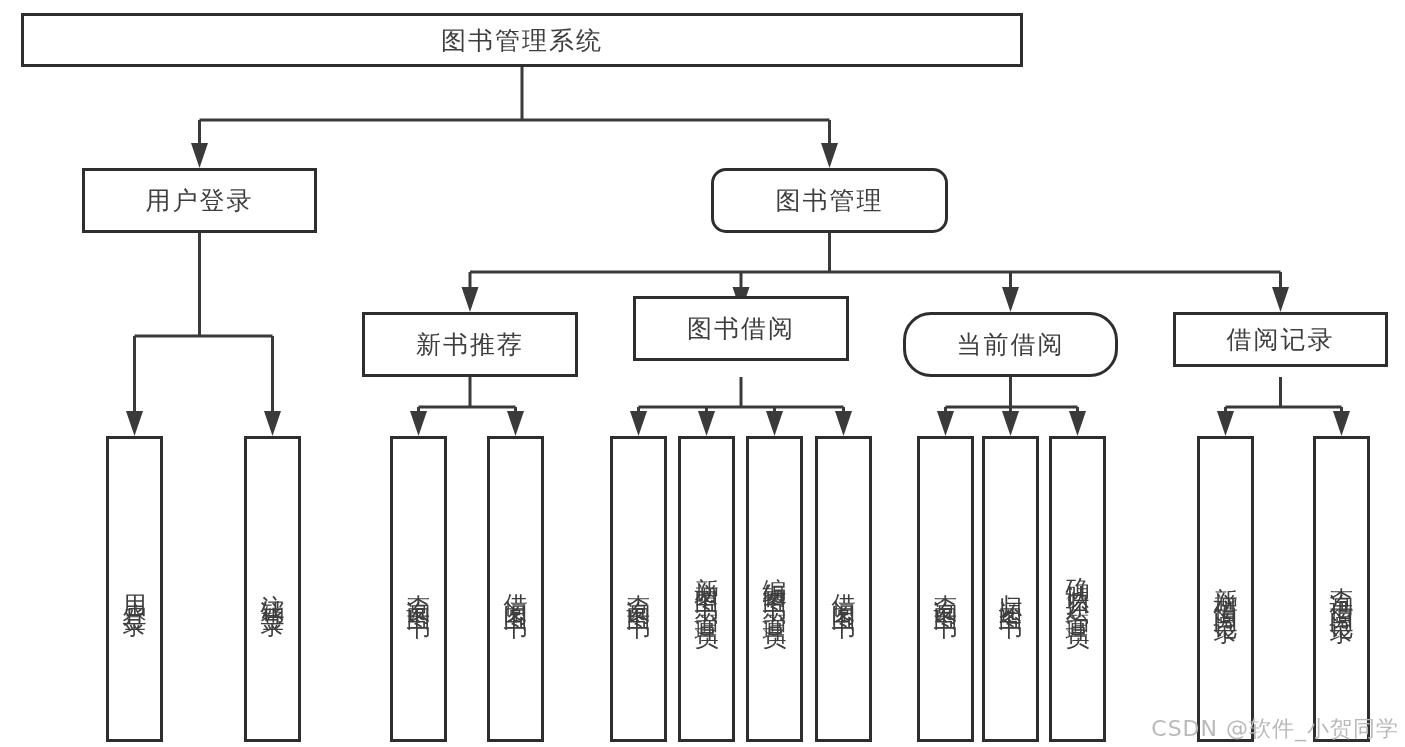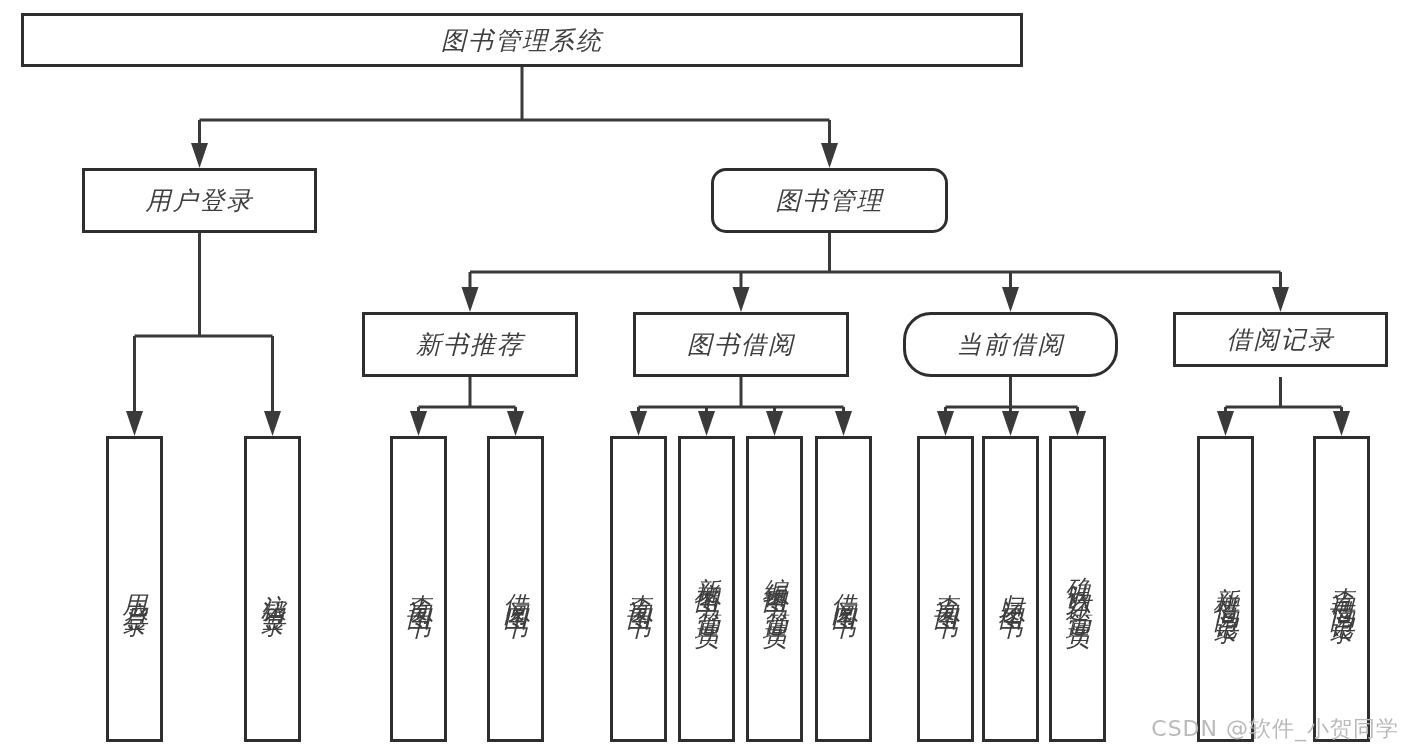--- a/index.html
+++ b/index.html
@@ -23,21 +23,20 @@
     pointer-events: none;
   }
   .box {
     position: absolute;
     box-sizing: border-box;
     border: 3px solid #2e2e2e;
     background: #ffffff;
     display: flex;
     align-items: center;
     justify-content: center;
-    font-style: italic;
   }
   .h-box .label {
     font-size: 25px;
     letter-spacing: 2px;
     white-space: nowrap;
     color: #3e3e3e;
   }
   .v-box .label {
     writing-mode: vertical-rl;
     text-orientation: mixed;
@@ -55,21 +54,21 @@
     color: #b9b9b9;
     z-index: 5;
     white-space: nowrap;
   }
 
   
   .n-root     { left: 21px;   top: 13px;  width: 1002px; height: 54px; }
   .n-l2-a     { left: 82px;   top: 168px; width: 235px;  height: 65px; }
   .n-l2-b     { left: 711px;  top: 168px; width: 237px;  height: 65px; border-radius: 15px; }
   .n-l3-a     { left: 362px;  top: 312px; width: 216px;  height: 65px; }
-  .n-l3-b     { left: 633px;  top: 312px; width: 216px;  height: 65px; }
+  .n-l3-b     { left: 633px;  top: 296px; width: 216px;  height: 65px; }
   .n-l3-c     { left: 903px;  top: 312px; width: 215px;  height: 65px; border-radius: 28px; }
   .n-l3-d     { left: 1173px; top: 312px; width: 215px;  height: 55px; }
   .leaf       { top: 436px; width: 57px; height: 306px; }
   .n-leaf-1   { left: 106px; }
   .n-leaf-2   { left: 244px; }
   .n-leaf-3   { left: 390px; }
   .n-leaf-4   { left: 487px; }
   .n-leaf-5   { left: 610px; }
   .n-leaf-6   { left: 678px; }
   .n-leaf-7   { left: 746px; }

